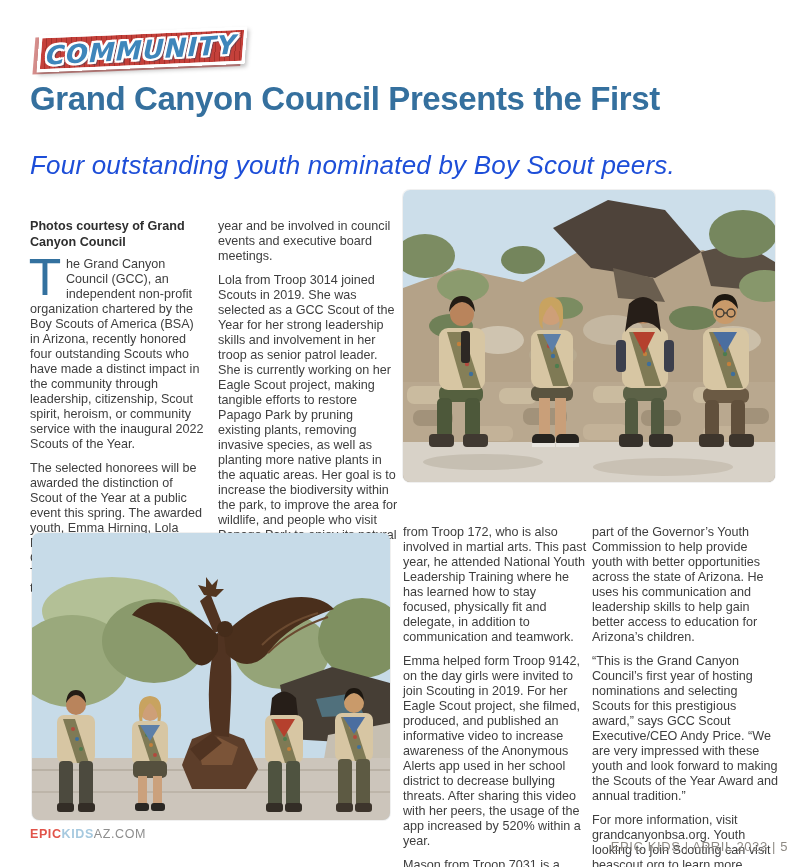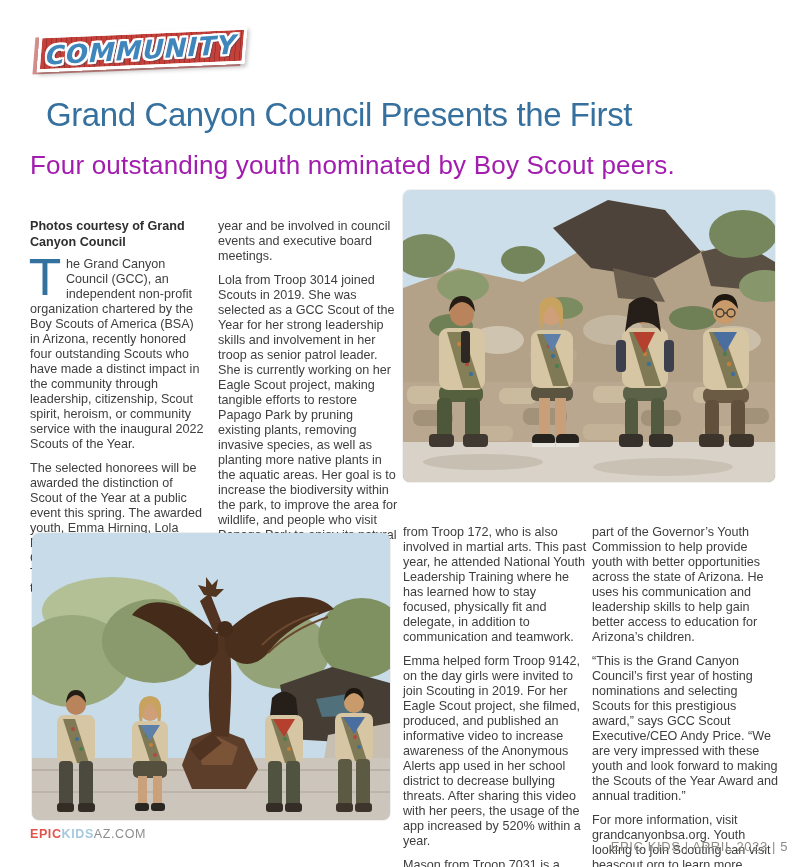--- a/index.html
+++ b/index.html
@@ -22,29 +22,29 @@
     font-style: italic; font-weight: bold; font-size: 26px; letter-spacing: 1px;
     color: #3e86bb; transform: skewX(2deg) rotate(-1deg);
     text-shadow:
       -2px -2px 0 #fff, 2px -2px 0 #fff, -2px 2px 0 #fff, 2px 2px 0 #fff,
       -2px 0 0 #fff, 2px 0 0 #fff, 0 -2px 0 #fff, 0 2px 0 #fff,
       3px 3px 0 rgba(44,71,102,0.45);
     white-space: nowrap;
   }
   
   .headline {
-    position: absolute; left: 30px; top: 80px; width: 748px; margin: 16px;
-    color: #35709e; font-size: 33px; line-height: 37px; font-weight: normal;
+    position: absolute; left: 30px; top: 80px; width: 748px; margin: 0;
+    color: #35709e; font-size: 33px; line-height: 37px; font-weight: bold;
     letter-spacing: -0.4px;
   }
   .headline .hl-line { display: block; }
   .subhead {
     position: absolute; left: 30px; top: 150px; width: 748px; margin: 0;
-    color: #a21caf; font-size: 26px; line-height: 30px;
-    font-weight: normal; letter-spacing: 0.2px;
+    color: #1d4ed8; font-size: 26px; line-height: 30px;
+    font-style: italic; font-weight: normal; letter-spacing: 0.2px;
   }
   
   .col { position: absolute; color: #3e3e3e; font-size: 12.6px; line-height: 15px; margin-top: 33px; }
   .col p { margin: 0 0 9px 0; }
   .col1 { left: 30px;  top: 186px; width: 177px; }
   .col2 { left: 218px; top: 186px; width: 180px; }
   .colM { left: 403px; top: 492px; width: 184px; }
   .colR { left: 592px; top: 492px; width: 186px; }
   .credit { font-weight: bold; color: #2e2e2e; line-height: 15.5px; margin-bottom: 7px !important; }
   .dropcap {

